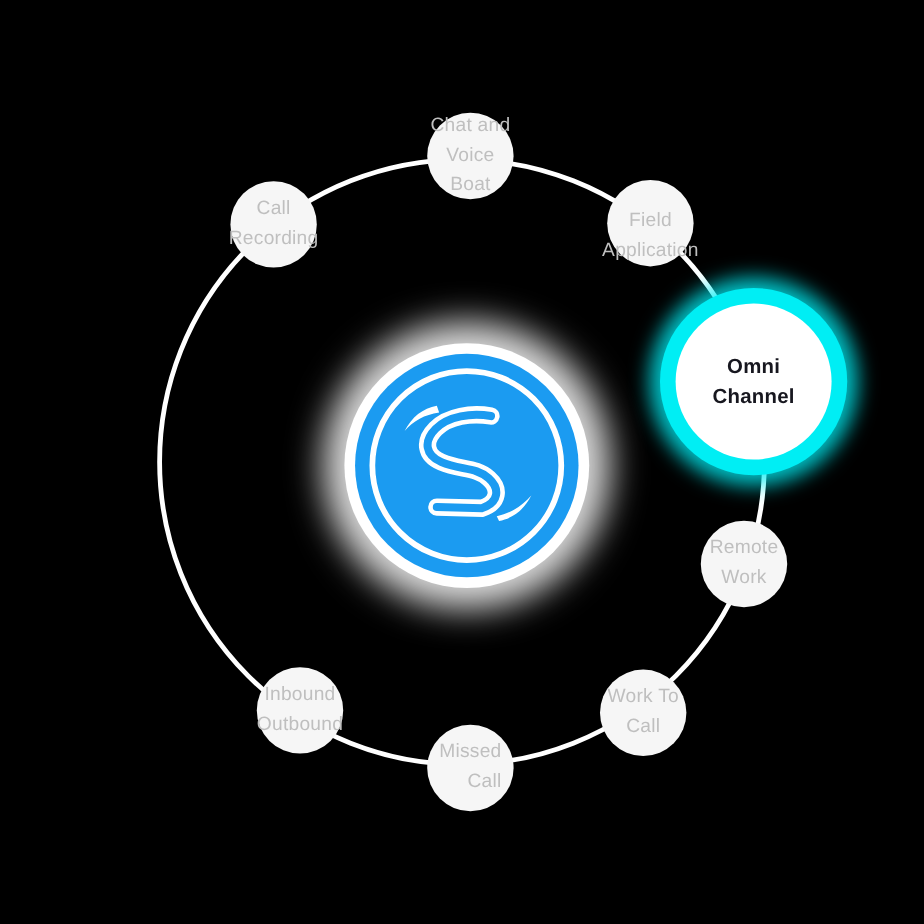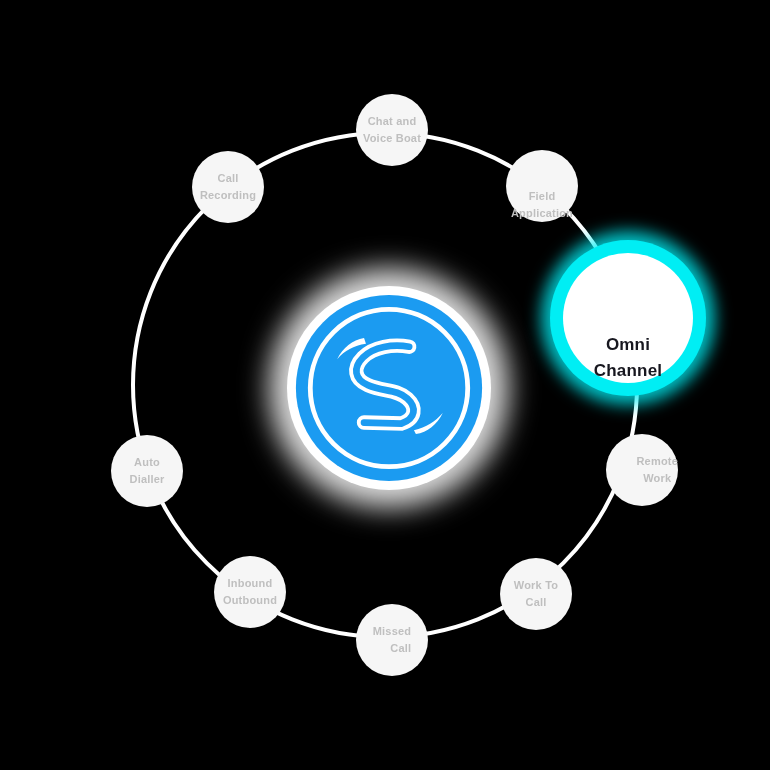--- a/index.html
+++ b/index.html
@@ -16,31 +16,30 @@
     box-sizing:border-box;border:4px solid var(--ring-color,#fff);
     border-radius:50%;z-index:1;
   }
 
   
   .node{
     position:absolute;width:72px;height:72px;border-radius:50%;
     background:var(--node-bg,#f6f6f6);color:var(--node-text,#bfbfbf);
     transform:translate(-50%,-50%);
     display:flex;align-items:center;justify-content:center;text-align:center;
-    font-size:11px;font-weight:700;letter-spacing:.2px;line-height:1.55;
+    font-size:16px;font-weight:400;letter-spacing:.2px;line-height:1.55;
     white-space:pre-line;z-index:2;
   }
   .node.highlight{
     width:130px;height:130px;
     background:var(--hl-bg,#fff);color:var(--hl-text,#17171f);
     font-size:17px;font-weight:700;line-height:1.5;letter-spacing:.2px;
     box-shadow:0 0 0 13px var(--glow-cyan,#00eef4),
                0 0 16px 22px rgba(0,238,244,.8);
     z-index:3;
-    align-items:flex-end;
   }
 
   
   .center-logo{
     position:absolute;left:389px;top:388px;width:204px;height:204px;
     transform:translate(-50%,-50%);
     background:#fff;border-radius:50%;
     display:flex;align-items:center;justify-content:center;
     box-shadow:0 0 28px 18px rgba(255,255,255,.85);
     z-index:2;
@@ -68,25 +67,23 @@
       <path class="flick" d="M128 148 C140 146 150 138 156 126 C148 135 139 141 126 144 Z"></path>
     </svg>
   </div>
 
 <div class="node" style="left: 392px; top: 130px;"><span>Chat and
 Voice Boat</span></div>
     <div class="node" style="left: 542px; top: 186px; align-items: flex-end;"><span>Field
 Application</span></div>
     <div class="node highlight" style="left: 628px; top: 318px;"><span>Omni
 Channel</span></div>
-    <div class="node" style="left: 642px; top: 470px; justify-content: flex-end;"><span>Remote
+    <div class="node" style="left: 620px; top: 470px;"><span>Remote
 Work</span></div>
     <div class="node" style="left: 536px; top: 594px;"><span>Work To
 Call</span></div>
     <div class="node" style="left: 392px; top: 640px; text-align: right;"><span>Missed
 Call</span></div>
     <div class="node" style="left: 250px; top: 592px;"><span>Inbound
 Outbound</span></div>
-    <div class="node" style="left: 147px; top: 471px;"><span>Auto
-Dialler</span></div>
     <div class="node" style="left: 228px; top: 187px;"><span>Call
 Recording</span></div>
   </div>
 
 </body></html>

